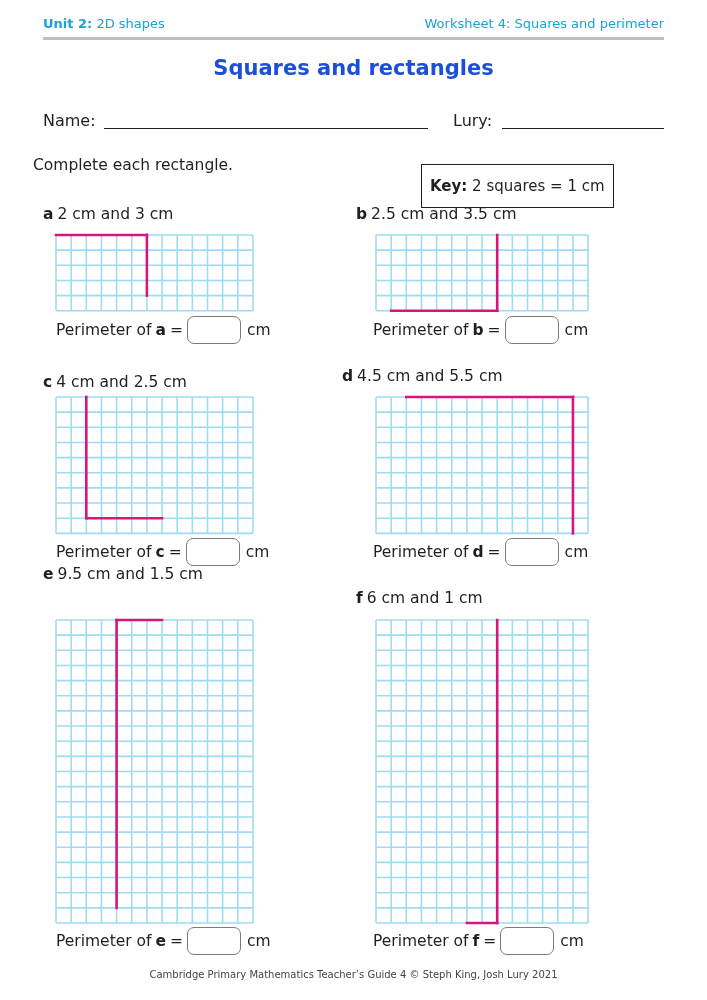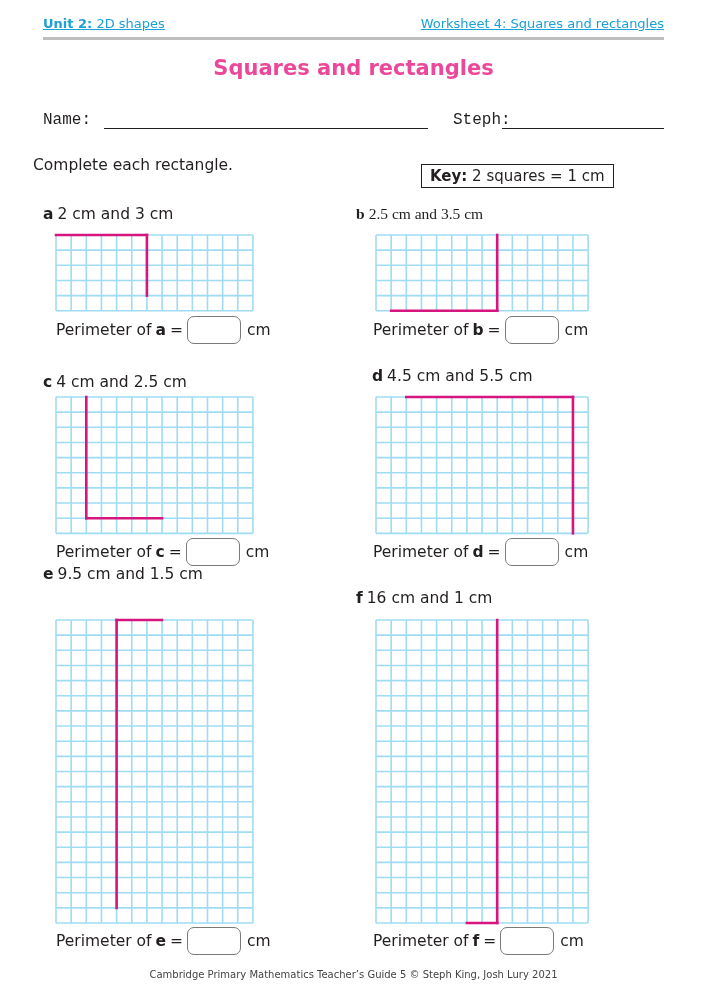--- a/index.html
+++ b/index.html
@@ -1,59 +1,59 @@
 <!DOCTYPE html>
 <html><head>
 <meta charset="utf-8">
 <style>
   * { box-sizing: border-box; margin: 0; padding: 0; }
   html, body { width: 707px; height: 1000px; background: #ffffff; }
   body { position: relative; font-family: "DejaVu Sans", "Liberation Sans", sans-serif; color: #231f20; overflow: hidden; }
   .abs { position: absolute; }
-  .hdr { font-size: 13px; color: #1ba1d8; top: 16px; white-space: nowrap; text-decoration: underline; }
+  .hdr { font-size: 13px; color: #1ba1d8; top: 16px; white-space: nowrap; }
   .hdr b { font-weight: bold; }
   .hdr-rule { left: 43px; top: 37px; width: 621px; height: 3px; background: #bfbfbf; }
-  .title { left: 0; width: 707px; top: 56px; text-align: center; font-size: 21px; font-weight: bold; color: #ec4899; }
-  .lbl { font-size: 16px; white-space: nowrap; font-family: Liberation Mono, monospace; }
+  .title { left: 0; width: 707px; top: 56px; text-align: center; font-size: 21px; font-weight: bold; color: #1d4ed8; }
+  .lbl { font-size: 16px; white-space: nowrap; }
   .underline { height: 1px; background: #231f20; }
   .instr { font-size: 15.5px; line-height: 21px; }
-  .keybox { border: 1.5px solid #231f20; padding: 2px 8px; font-size: 15px; white-space: nowrap; }
+  .keybox { border: 1.5px solid #231f20; padding: 12px 8px; font-size: 15px; white-space: nowrap; }
   .keybox b { font-weight: bold; }
   .qlabel { font-size: 15.5px; white-space: nowrap; }
   .qlabel .letter { font-weight: bold; margin-right: 4px; }
   .peri { font-size: 15.5px; white-space: nowrap; display: flex; align-items: center; text-align: right; }
   .peri b { font-weight: bold; margin: 0 4px; }
   .ansbox { display: inline-block; width: 54px; height: 28px; border: 1.5px solid #7a7a7a; border-radius: 7px; margin: 0 6px 0 4px; background: #fff; }
   .footer { left: 0; width: 707px; top: 969px; text-align: center; font-size: 10px; color: #444; }
 </style>
 </head>
 <body>
 
 <div class="abs hdr" style="left:43px;"><b>Unit 2:</b><span> 2D shapes</span></div>
-<div class="abs hdr" style="right:43px;">Worksheet 4: Squares and rectangles</div>
+<div class="abs hdr" style="right:43px;">Worksheet 4: Squares and perimeter</div>
 <div class="abs hdr-rule"></div>
 
 <div class="abs title">Squares and rectangles</div>
 
 <div class="abs lbl" style="left:43px; top:111px;">Name:</div>
 <div class="abs underline" style="left:104px; top:128px; width:324px;"></div>
-<div class="abs lbl" style="left:453px; top:111px;">Steph:</div>
+<div class="abs lbl" style="left:453px; top:111px;">Lury:</div>
 <div class="abs underline" style="left:502px; top:128px; width:162px;"></div>
 
 <div class="abs instr" style="left:33px; top:155px;">
   <div>Complete each rectangle.</div>
 </div>
 <div class="abs keybox" style="left:421px; top:164px;"><b>Key:</b><span> 2 squares = 1 cm</span></div>
 
 <div class="abs qlabel" style="left:43px; top:205px;"><span class="letter">a</span><span>2 cm and 3 cm</span></div>
-<div class="abs qlabel" style="left:356px; top:205px;font-family:Liberation Serif, serif;"><span class="letter">b</span><span>2.5 cm and 3.5 cm</span></div>
+<div class="abs qlabel" style="left:356px; top:205px;"><span class="letter">b</span><span>2.5 cm and 3.5 cm</span></div>
 <div class="abs qlabel" style="left:43px; top:373px;"><span class="letter">c</span><span>4 cm and 2.5 cm</span></div>
-<div class="abs qlabel" style="left:372px; top:367px;"><span class="letter">d</span><span>4.5 cm and 5.5 cm</span></div>
+<div class="abs qlabel" style="left:342px; top:367px;"><span class="letter">d</span><span>4.5 cm and 5.5 cm</span></div>
 <div class="abs qlabel" style="left:43px; top:565px;"><span class="letter">e</span><span>9.5 cm and 1.5 cm</span></div>
-<div class="abs qlabel" style="left:356px; top:589px;"><span class="letter">f</span><span>16 cm and 1 cm</span></div>
+<div class="abs qlabel" style="left:356px; top:589px;"><span class="letter">f</span><span>6 cm and 1 cm</span></div>
 
 <svg class="abs" id="grids" style="left:0; top:0;" width="707" height="1000">
     <g>
       <line x1="56" x2="56" y1="235" y2="310.75" stroke="#9fdcf3" stroke-width="1.6"></line>
       <line x1="71.15" x2="71.15" y1="235" y2="310.75" stroke="#9fdcf3" stroke-width="1.6"></line>
       <line x1="86.3" x2="86.3" y1="235" y2="310.75" stroke="#9fdcf3" stroke-width="1.6"></line>
       <line x1="101.45" x2="101.45" y1="235" y2="310.75" stroke="#9fdcf3" stroke-width="1.6"></line>
       <line x1="116.6" x2="116.6" y1="235" y2="310.75" stroke="#9fdcf3" stroke-width="1.6"></line>
       <line x1="131.75" x2="131.75" y1="235" y2="310.75" stroke="#9fdcf3" stroke-width="1.6"></line>
       <line x1="146.9" x2="146.9" y1="235" y2="310.75" stroke="#9fdcf3" stroke-width="1.6"></line>
@@ -272,13 +272,13 @@
     <span>cm</span>
   </div>
 <div class="abs peri" style="left:373px; top:927px;">
     <span>Perimeter of</span>
     <b>f</b>
     <span>=</span>
     <span class="ansbox"></span>
     <span>cm</span>
   </div>
 
-<div class="abs footer">Cambridge Primary Mathematics Teacher’s Guide 5 © Steph King, Josh Lury 2021</div>
+<div class="abs footer">Cambridge Primary Mathematics Teacher’s Guide 4 © Steph King, Josh Lury 2021</div>
 
 </body></html>

